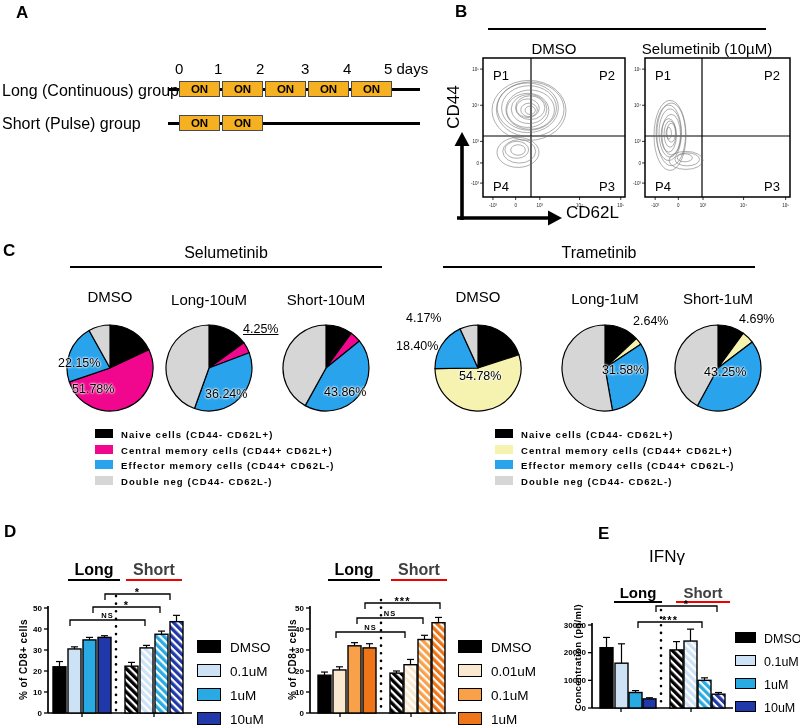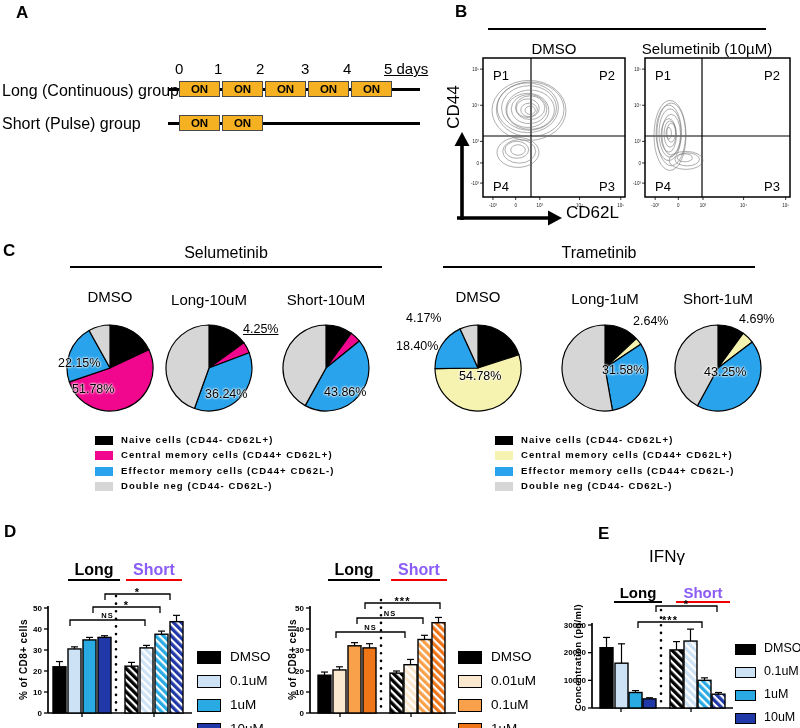--- a/index.html
+++ b/index.html
@@ -11,29 +11,29 @@
   .t16{font-size:16px;}
   .t15{font-size:15px;}
   .t17{font-size:17px;}
   .underline-bar{position:absolute;height:1.6px;background:#000;}
   .tl-line{position:absolute;height:2.6px;background:#000;}
   .on-box{position:absolute;display:flex;align-items:center;justify-content:center;
           border:1.5px solid #4a4a4a;font-weight:700;font-size:11.5px;height:16px;width:41px;box-sizing:border-box;}
   .row-label{font-size:16px;white-space:nowrap;}
   .day-label{font-size:15px;}
   .grp{font-weight:700;font-size:16px;text-align:center;border-bottom:2.5px solid #000;}
-  .grp.red{color:#8b5cf6;border-color:#ee0000;}
+  .grp.red{color:#404040;border-color:#ee0000;}
   .grp.small{font-size:15px;}
   .ylab{position:absolute;font-weight:700;font-size:10px;letter-spacing:.4px;text-align:center;
         transform:rotate(-90deg);white-space:nowrap;}
   .pie-lbl{position:absolute;font-size:12.5px;white-space:nowrap;
            text-shadow:0 0 2px #fff,0 0 2px #fff,0 0 3px #fff;}
   .pie-title{position:absolute;font-size:15px;text-align:center;white-space:nowrap;}
   .c-legend{position:absolute;}
-  .legend-row{display:flex;align-items:flex-end;height:15.6px;}
+  .legend-row{display:flex;align-items:flex-start;height:15.6px;}
   .legend-sw{width:18px;height:9px;margin-right:8px;flex:0 0 auto;}
   .legend-lbl{font-size:9.5px;font-weight:700;letter-spacing:1.1px;white-space:nowrap;}
   .d-legend{position:absolute;}
   .d-legend .legend-row{height:24px;}
   .d-legend .legend-sw{width:22px;height:11px;border:1.6px solid #000;margin-right:9px;}
   .d-legend .legend-lbl{font-size:13.5px;font-weight:500;letter-spacing:0;}
   .e-legend .legend-row{height:23px;}
   .e-legend .legend-sw{width:19px;height:9px;margin-right:8px;}
   .e-legend .legend-lbl{font-size:12.5px;font-weight:500;letter-spacing:0;}
   .flow-axis-label{position:absolute;font-size:17px;white-space:nowrap;}
@@ -44,21 +44,21 @@
 
 <div id="fig">
 
   <div class="abs panel-label" style="left:16px;top:3px;">A</div>
 
   <span class="abs day-label" style="left:175px;top:60px;">0</span>
   <span class="abs day-label" style="left:214px;top:60px;">1</span>
   <span class="abs day-label" style="left:256px;top:60px;">2</span>
   <span class="abs day-label" style="left:301px;top:60px;">3</span>
   <span class="abs day-label" style="left:343px;top:60px;">4</span>
-  <span class="abs day-label" style="left:384px;top:60px;text-decoration:underline;">5 days</span>
+  <span class="abs day-label" style="left:384px;top:60px;">5 days</span>
 
   <div class="abs row-label" style="left:2px;top:82px;">Long (Continuous) group</div>
   <div class="tl-line" style="left:168px;top:88px;width:252px;"></div>
   <div class="abs" id="row-long-boxes" style="left:0;top:0;">
       <div class="on-box" style="left: 179px; top: 81px; background: rgb(245, 177, 34);">ON</div>
       <div class="on-box" style="left: 222px; top: 81px; background: rgb(245, 177, 34);">ON</div>
       <div class="on-box" style="left: 265px; top: 81px; background: rgb(245, 177, 34);">ON</div>
       <div class="on-box" style="left: 308px; top: 81px; background: rgb(245, 177, 34);">ON</div>
       <div class="on-box" style="left: 351px; top: 81px; background: rgb(245, 177, 34);">ON</div>
     </div>

